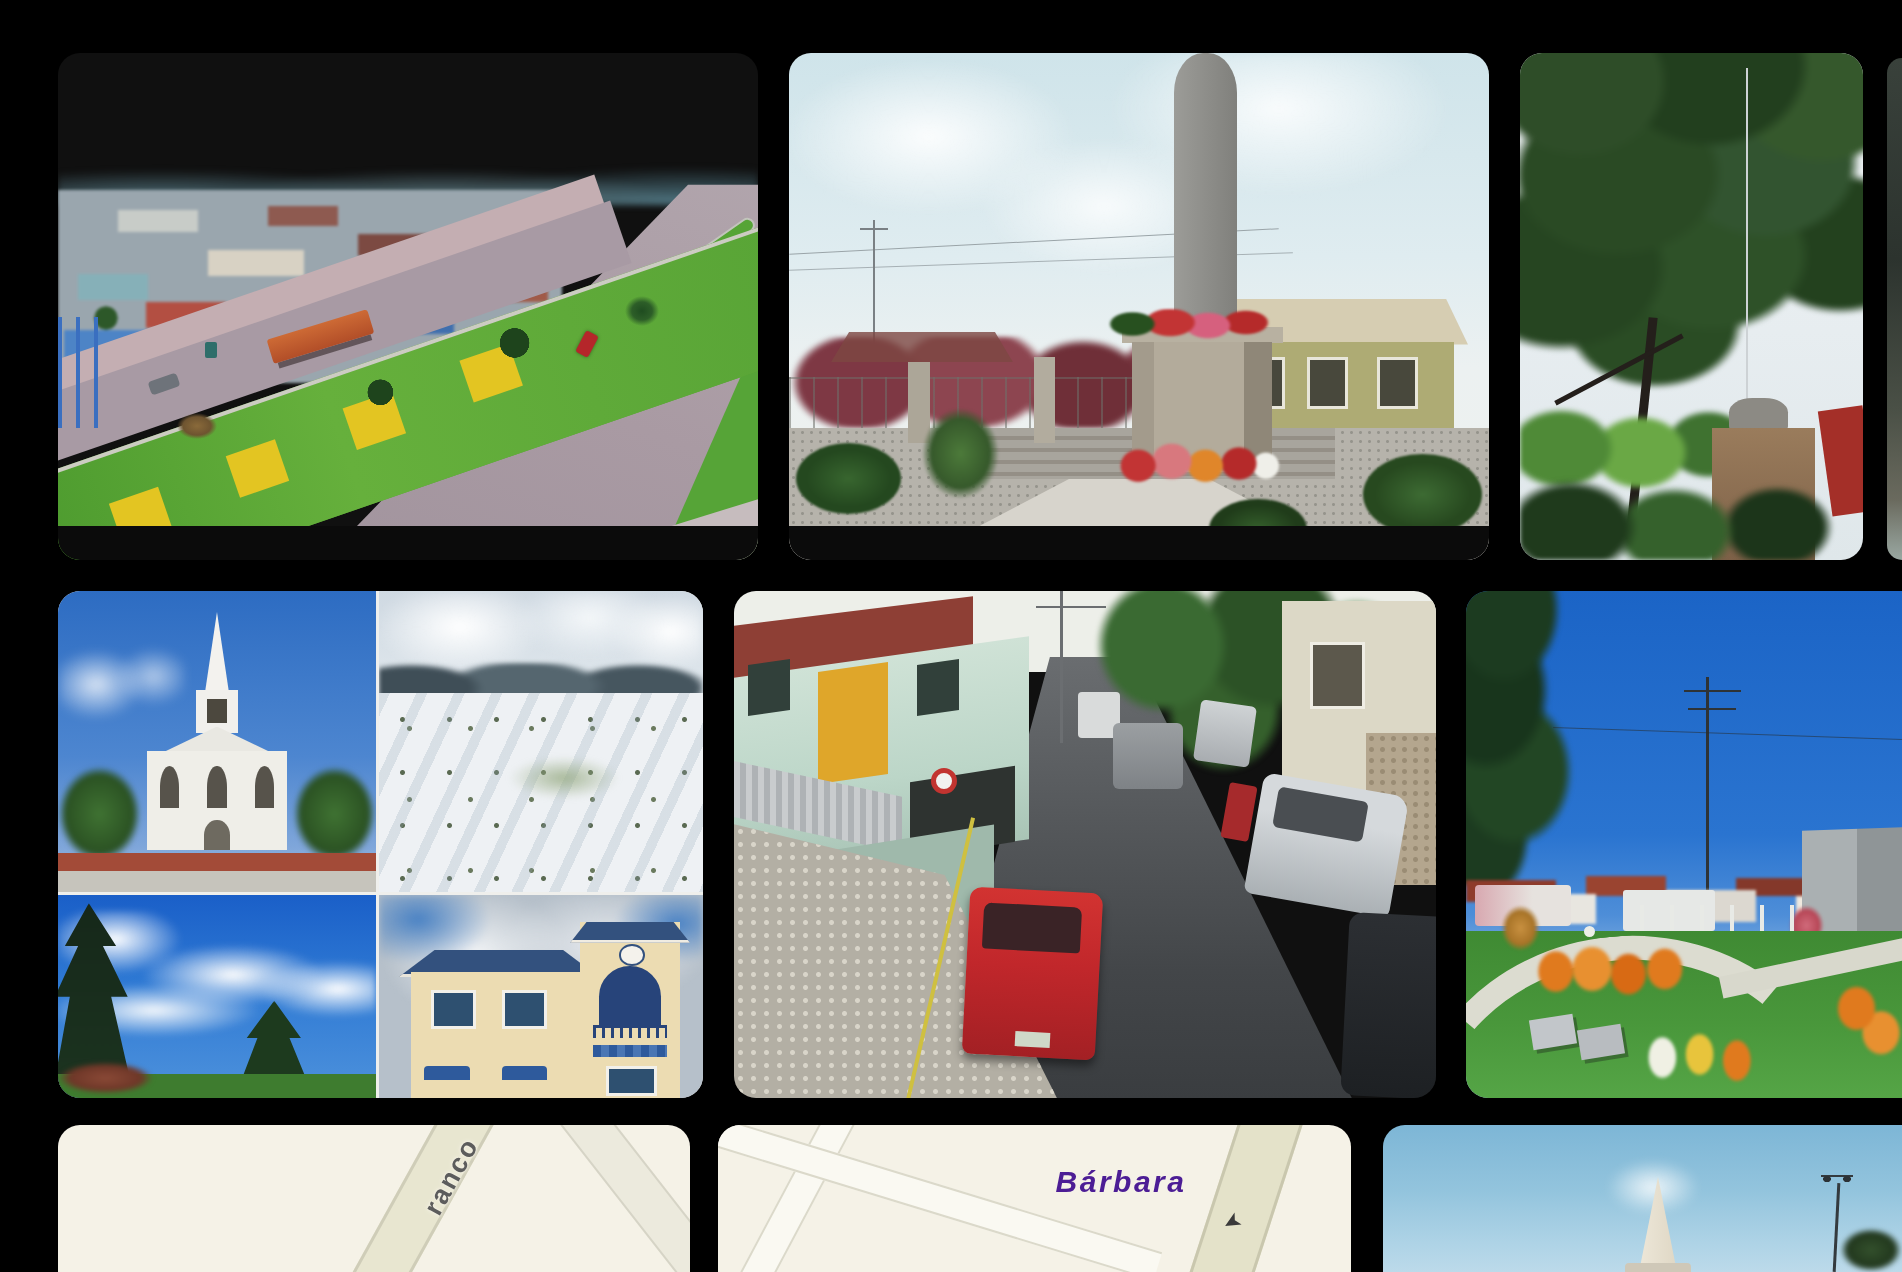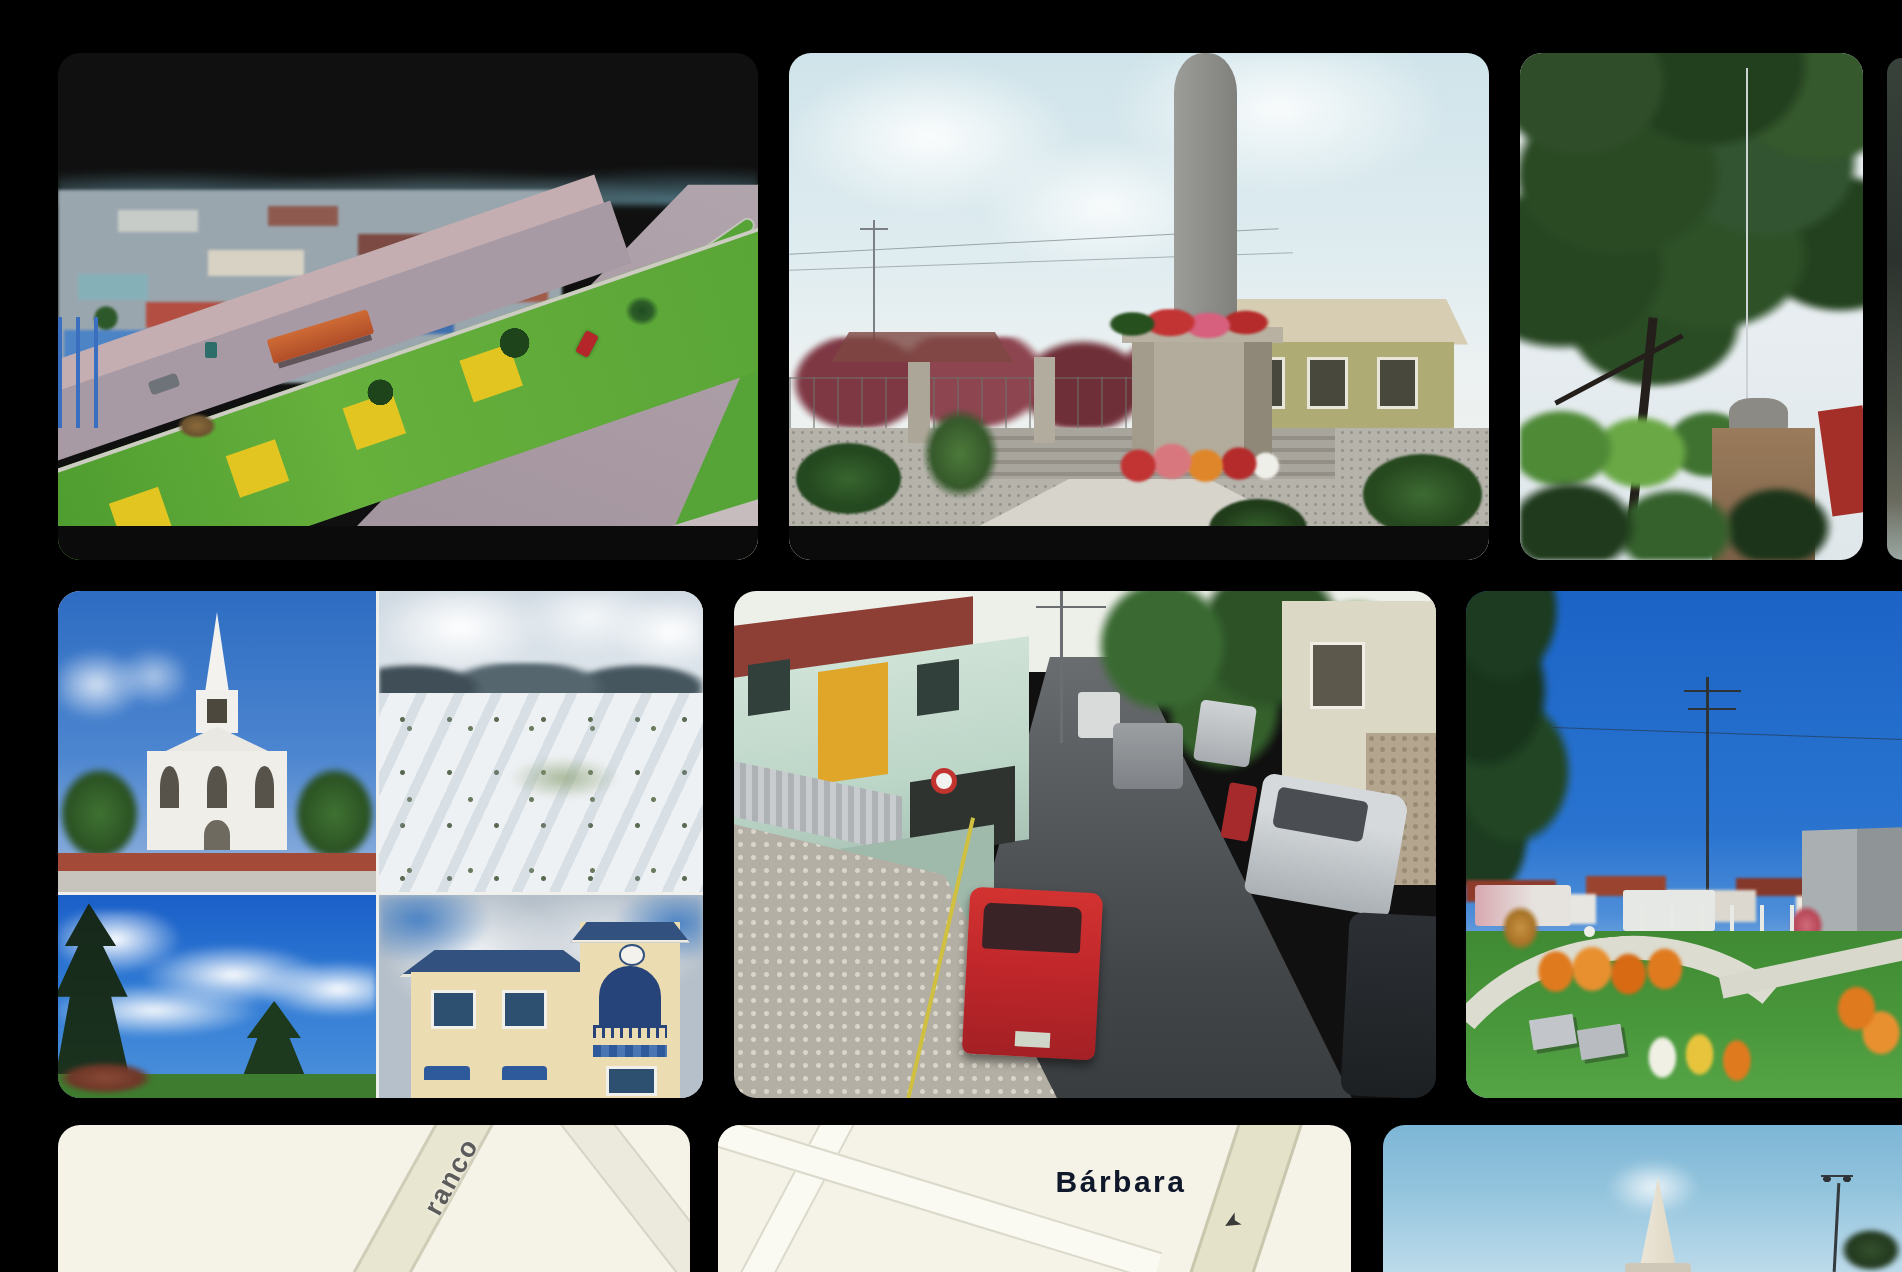--- a/index.html
+++ b/index.html
@@ -281,21 +281,21 @@
   .map-label{position:absolute;color:#5c5c5c;font-weight:700;letter-spacing:2px;
     text-shadow:0 0 3px #f5f2e7,0 0 5px #f5f2e7;}
   .c8-label{left:352px;top:36px;font-size:27px;transform:rotate(-61deg);}
   
   #c9{left:718px;top:1125px;width:633px;height:147px;border-radius:22px 22px 0 0;background:#f5f2e7;}
   .c9-road1{left:60px;top:-40px;width:28px;height:240px;background:#faf9f2;border-left:2px solid #dbd9ca;border-right:2px solid #dbd9ca;transform:rotate(28deg);}
   .c9-road2{left:-20px;top:58px;width:470px;height:26px;background:#faf9f2;border-top:2px solid #dbd9ca;border-bottom:2px solid #dbd9ca;transform:rotate(17deg);}
   .c9-road3{left:495px;top:-40px;width:56px;height:240px;background:#e4e2c9;border-left:3px solid #c9c7ae;border-right:3px solid #c9c7ae;transform:rotate(18deg);}
   .c9-arrow{left:505px;top:84px;font-size:22px;color:#3a3a3a;transform:rotate(150deg);position:absolute;}
   .c9-l1{left:411px;top:2px;font-size:30px;transform:translateX(-50%);color:#6e6e6e;letter-spacing:2.5px;}
-  .c9-l2{left:403px;top:40px;font-size:30px;transform:translateX(-50%);color:#0f172a;letter-spacing:2.5px;}
+  .c9-l2{left:403px;top:40px;font-size:30px;transform:translateX(-50%);color:#4c1d95;letter-spacing:2.5px;font-style:italic;}
   
   #c10{left:1383px;top:1125px;width:519px;height:147px;border-radius:22px 0 0 0;}
   .c10-sky{left:0;top:0;width:100%;height:100%;background:linear-gradient(180deg,#7db6d6,#93c4dd 45%,#aed3e6 80%,#bcdaea);}
   .c10-cloud{left:40%;top:20%;width:30%;height:50%;filter:blur(5px);
     background:radial-gradient(40% 50% at 40% 45%,rgba(255,255,255,.85),transparent 75%);}
   .c10-spire{left:250px;top:52px;width:50px;height:95px;background:linear-gradient(90deg,#efe9db,#ddd5c2);clip-path:polygon(50% 0,88% 100%,12% 100%);}
   .c10-base{left:242px;top:138px;width:66px;height:9px;background:#cfc8b8;border-radius:4px 4px 0 0;}
   .c10-pole{left:452px;top:58px;width:3px;height:89px;background:#343a3e;transform:rotate(3deg);}
   .c10-lampArms{left:438px;top:50px;width:32px;height:8px;background:radial-gradient(6px 5px at 6px 4px,#2c3236 0 60%,transparent 70%),radial-gradient(6px 5px at 26px 4px,#2c3236 0 60%,transparent 70%),linear-gradient(#343a3e,#343a3e 2px,transparent 2px);}
   .c10-foliage{right:0;bottom:0;width:12%;height:30%;filter:blur(2px);background:radial-gradient(closest-side,#33502c,#22381e 75%,transparent);}

